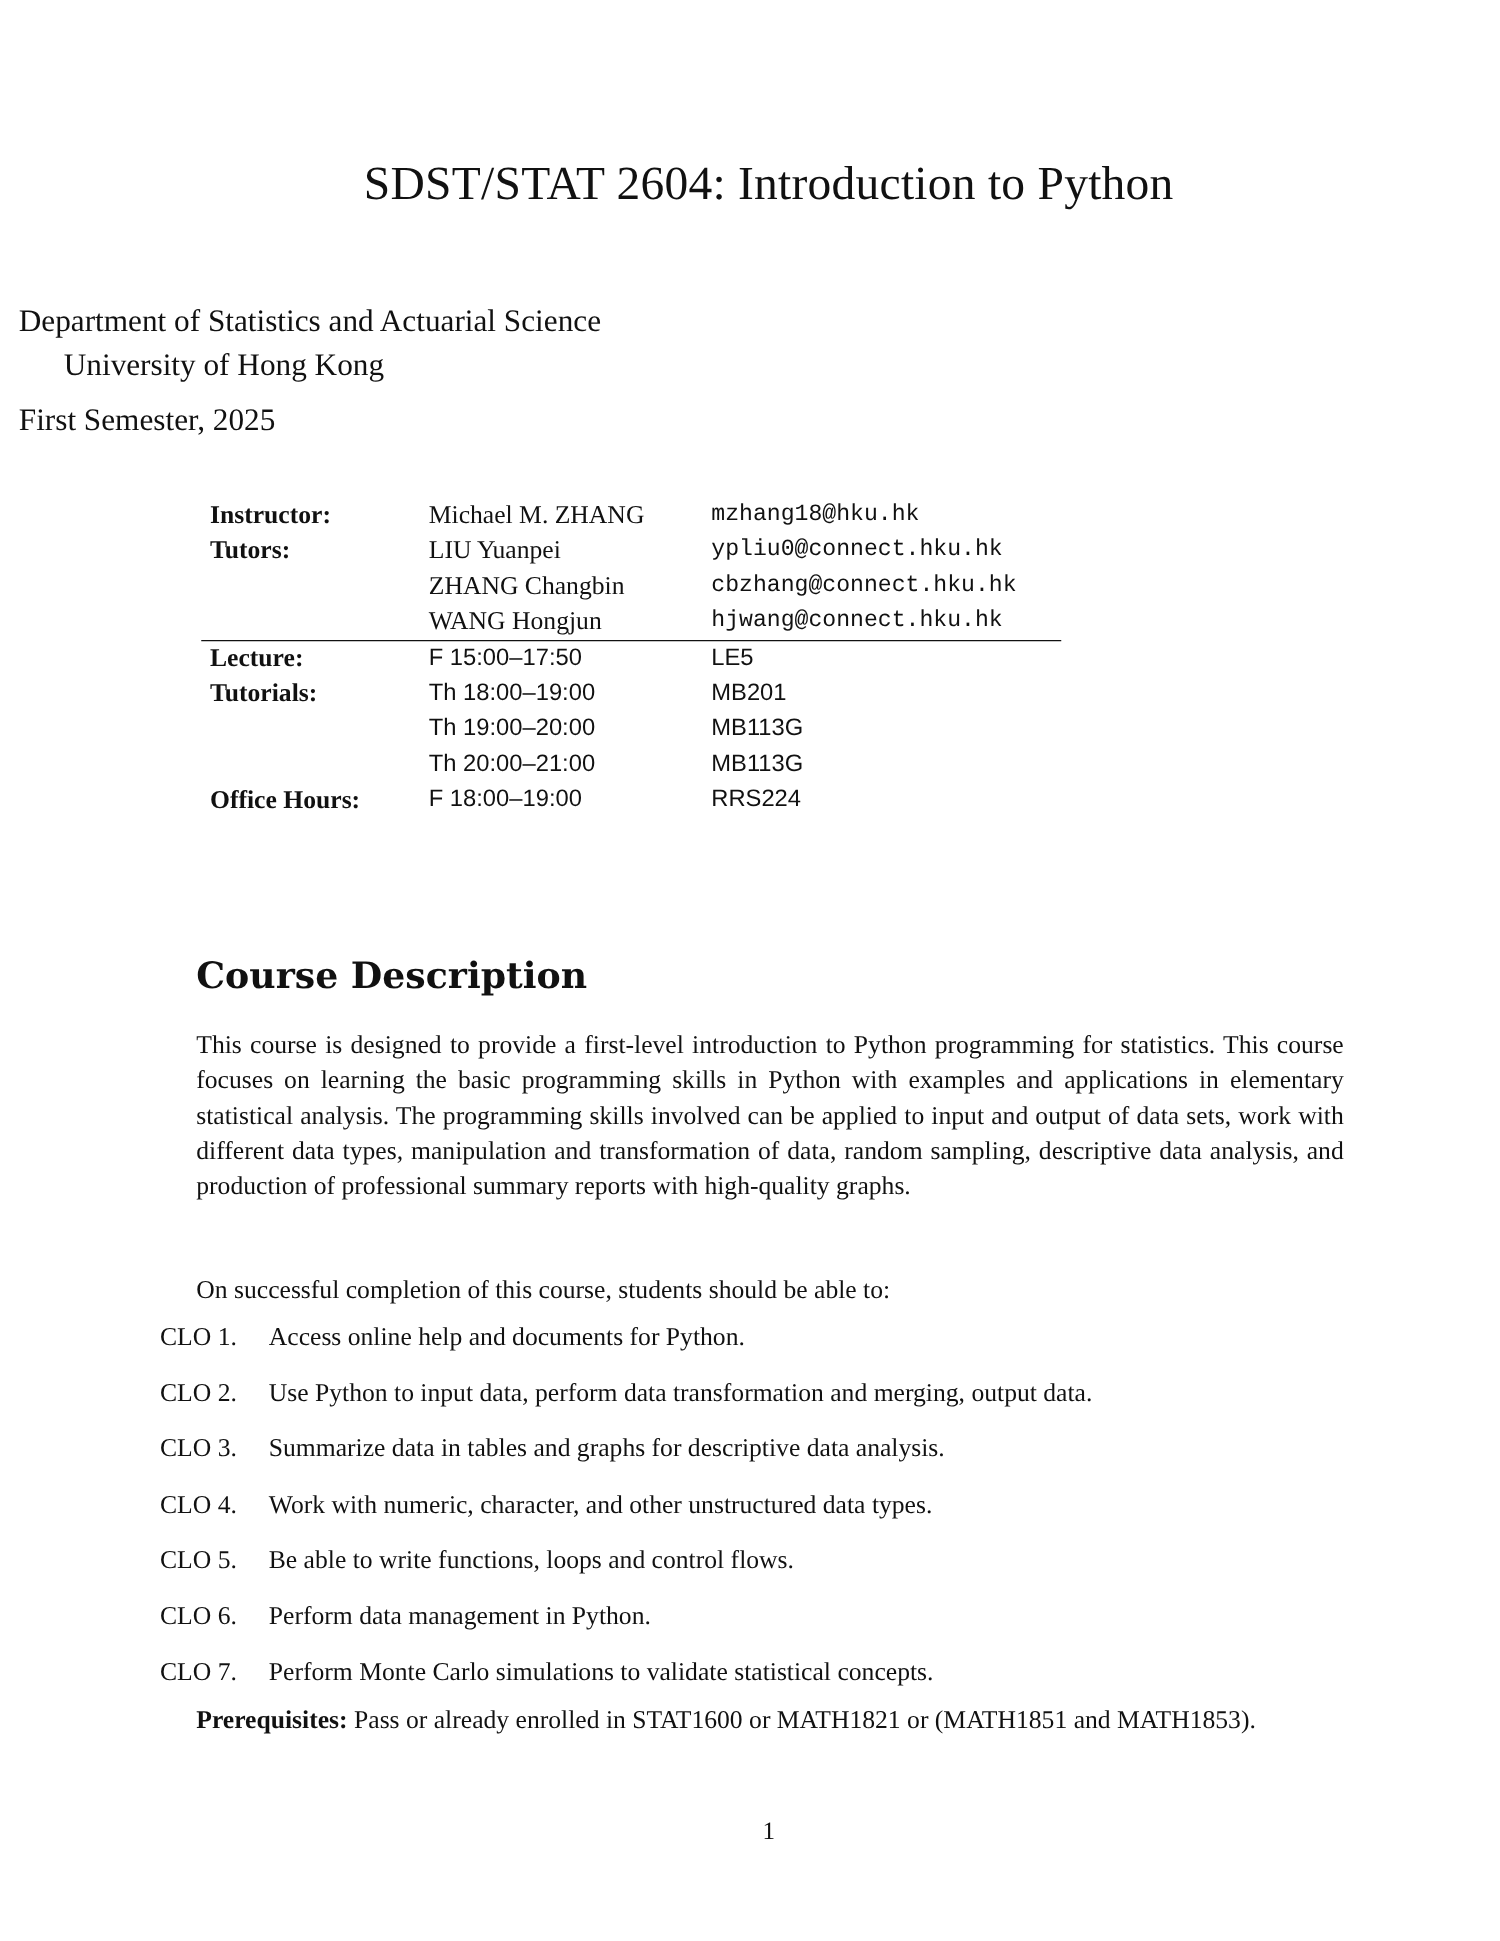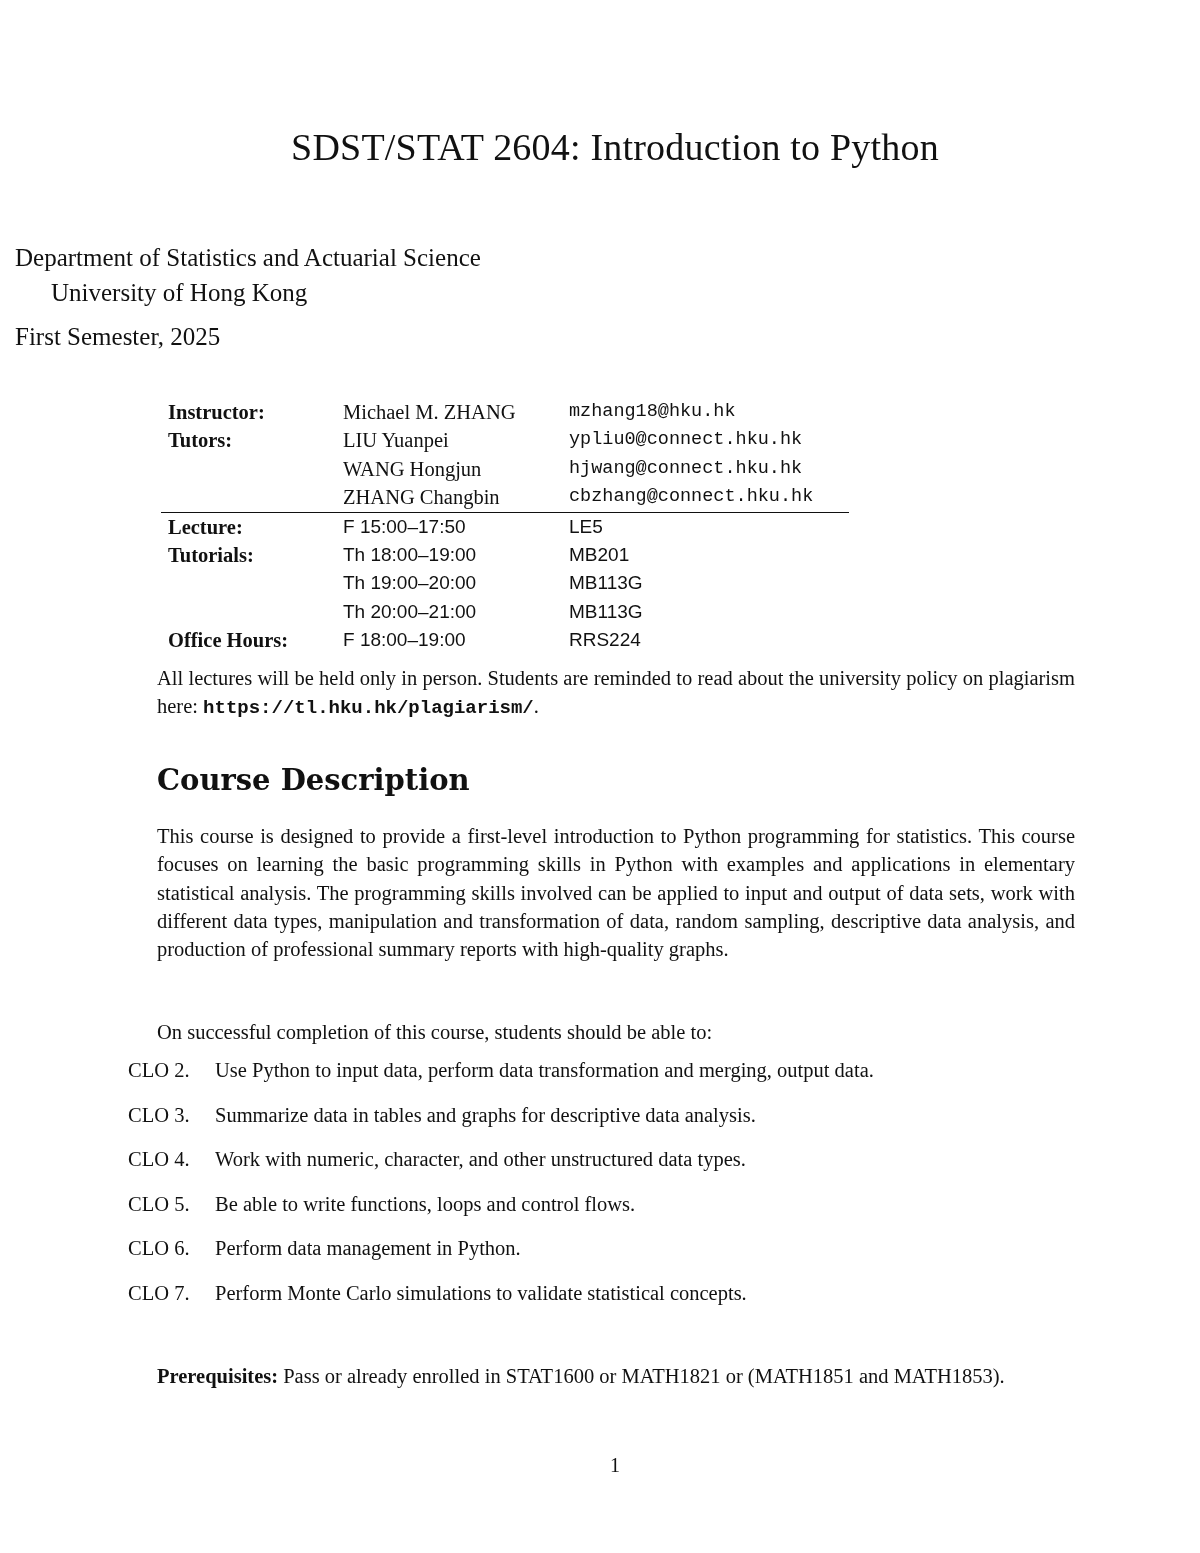--- a/index.html
+++ b/index.html
@@ -166,27 +166,27 @@
         <span class="c2">Michael M. ZHANG</span>
         <span class="c3 mono">mzhang18@hku.hk</span>
       </div>
       <div class="info-row">
         <span class="c1">Tutors:</span>
         <span class="c2">LIU Yuanpei</span>
         <span class="c3 mono">ypliu0@connect.hku.hk</span>
       </div>
       <div class="info-row">
         <span class="c1"></span>
+        <span class="c2">ZHANG Changbin</span>
+        <span class="c3 mono">cbzhang@connect.hku.hk</span>
+      </div>
+      <div class="info-row">
+        <span class="c1"></span>
         <span class="c2">WANG Hongjun</span>
         <span class="c3 mono">hjwang@connect.hku.hk</span>
-      </div>
-      <div class="info-row">
-        <span class="c1"></span>
-        <span class="c2">ZHANG Changbin</span>
-        <span class="c3 mono">cbzhang@connect.hku.hk</span>
       </div>
     </div>
 
     <div class="rule"></div>
 
     <div>
       <div class="info-row">
         <span class="c1">Lecture:</span>
         <span class="c2 sans-time">F 15:00–17:50</span>
         <span class="c3 sans-time">LE5</span>
@@ -207,31 +207,32 @@
         <span class="c3 sans-time">MB113G</span>
       </div>
       <div class="info-row">
         <span class="c1">Office Hours:</span>
         <span class="c2 sans-time">F 18:00–19:00</span>
         <span class="c3 sans-time">RRS224</span>
       </div>
     </div>
   </div>
 
-  <div class="para" style="top:664px;">
-    <span>All lectures will be held only in person. Students are reminded to read about the university policy on plagiarism here: </span><span class="url">https://tl.hku.hk/plagiarism/</span><span>.</span>
-  </div>
 
   <div class="section-heading">Course Description</div>
 
   <div class="para" style="top:822px;">This course is designed to provide a first-level introduction to Python programming for statistics. This course focuses on learning the basic programming skills in Python with examples and applications in elementary statistical analysis. The programming skills involved can be applied to input and output of data sets, work with different data types, manipulation and transformation of data, random sampling, descriptive data analysis, and production of professional summary reports with high-quality graphs.</div>
 
   <div class="clo-intro">On successful completion of this course, students should be able to:</div>
 
   <div class="clo-list">
+    <div class="clo-item">
+      <span class="lbl">CLO 1.</span>
+      <span class="txt">Access online help and documents for Python.</span>
+    </div>
     <div class="clo-item">
       <span class="lbl">CLO 2.</span>
       <span class="txt">Use Python to input data, perform data transformation and merging, output data.</span>
     </div>
     <div class="clo-item">
       <span class="lbl">CLO 3.</span>
       <span class="txt">Summarize data in tables and graphs for descriptive data analysis.</span>
     </div>
     <div class="clo-item">
       <span class="lbl">CLO 4.</span>

